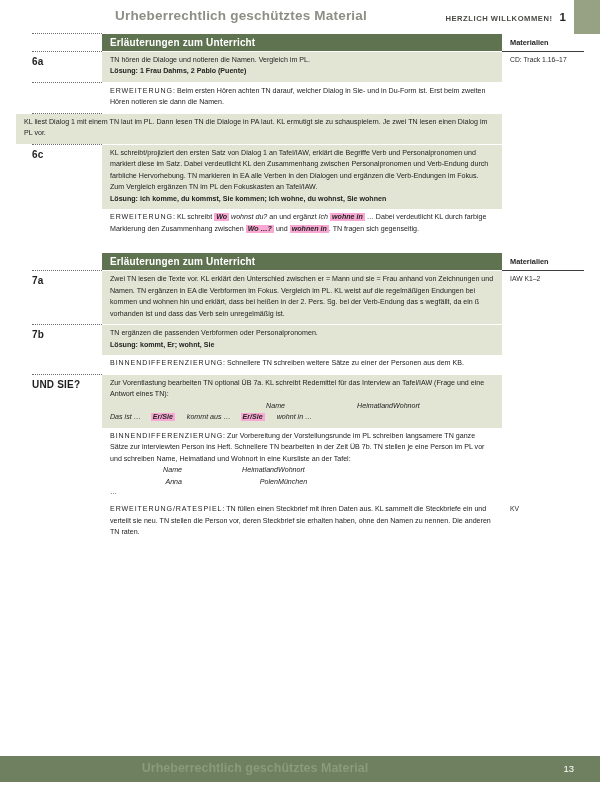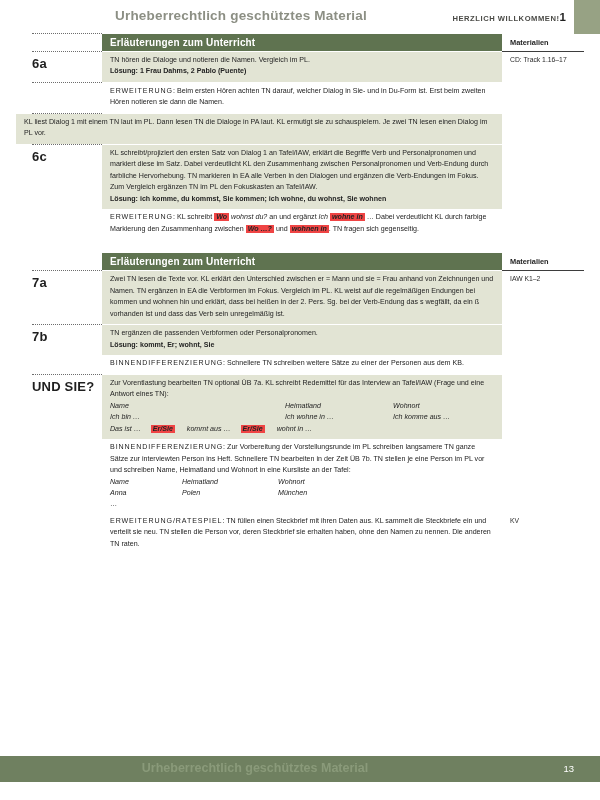--- a/index.html
+++ b/index.html
@@ -32,20 +32,21 @@
     font-weight: 600;
     letter-spacing: .2px;
     color: #8c8f84;
   }
   .header-right {
     position: absolute;
     right: 34px;
     top: 11px;
     display: flex;
     align-items: baseline;
+    gap: 7px;
   }
   .header-chapter {
     font-size: 7.6px;
     font-weight: 700;
     letter-spacing: .55px;
     color: #4a4a46;
   }
   .header-pagenum {
     font-size: 11.5px;
     font-weight: 700;
@@ -71,21 +72,21 @@
 
   .row {
     display: flex;
     align-items: stretch;
   }
   .col-ref {
     width: 86px;
     flex: 0 0 86px;
     padding: 4px 6px 0 16px;
     box-sizing: border-box;
-    font-size: 13px;
+    font-size: 10px;
     font-weight: 700;
     color: #1f1f1f;
     letter-spacing: .2px;
   }
   .col-main {
     flex: 1 1 auto;
     min-width: 0;
     box-sizing: border-box;
     padding: 3px 8px 4px 8px;
   }
@@ -145,32 +146,32 @@
     color: #232323;
   }
   .txt p { margin: 0; }
   .sc {
     letter-spacing: .9px;
     font-weight: 400;
   }
   .ital { font-style: italic; }
   .bold { font-weight: 700; }
   .hl {
-    background: #ef4444;
+    background: #f9a8d4;
     font-style: italic;
     font-weight: 700;
     padding: 0 2px;
   }
 
   
   .minitable {
     display: block;
     margin: 0;
   }
-  .minitable .mrow { display: flex; }
+  .minitable .mrow { display: flex; text-align: right; }
   .minitable .mc {
     font-style: italic;
     font-size: 7.1px;
     line-height: 1.62;
   }
   .t-a .mc:nth-child(1) { width: 175px; }
   .t-a .mc:nth-child(2) { width: 108px; }
   .t-b .mc:nth-child(1) { width: 72px; }
   .t-b .mc:nth-child(2) { width: 96px; }
 
@@ -369,25 +370,20 @@
 
     <div class="row shade">
       <div class="col-ref">UND SIE?</div>
       <div class="col-main txt">
         <p>Zur Vorentlastung bearbeiten TN optional ÜB 7a. KL schreibt Redemittel für das Interview an Tafel/IAW (Frage und eine Antwort eines TN):</p>
         <div class="minitable t-a">
             <div class="mrow">
               <div class="mc">Name</div>
               <div class="mc">Heimatland</div>
               <div class="mc">Wohnort</div>
-            </div>
-            <div class="mrow">
-              <div class="mc">Ich bin …</div>
-              <div class="mc">Ich wohne in …</div>
-              <div class="mc">Ich komme aus …</div>
             </div>
           </div>
         <p><span class="ital">Das ist …</span><span style="display: inline-block; width: 10px;"></span><span class="hl">Er/Sie</span><span style="display: inline-block; width: 10px;"></span><span class="ital"> kommt aus …</span><span style="display: inline-block; width: 10px;"></span><span class="hl">Er/Sie</span><span style="display: inline-block; width: 10px;"></span><span class="ital"> wohnt in …</span></p>
       </div>
       <div class="col-mat"></div>
     </div>
 
     <div class="row">
       <div class="col-ref"></div>
       <div class="col-main txt">

